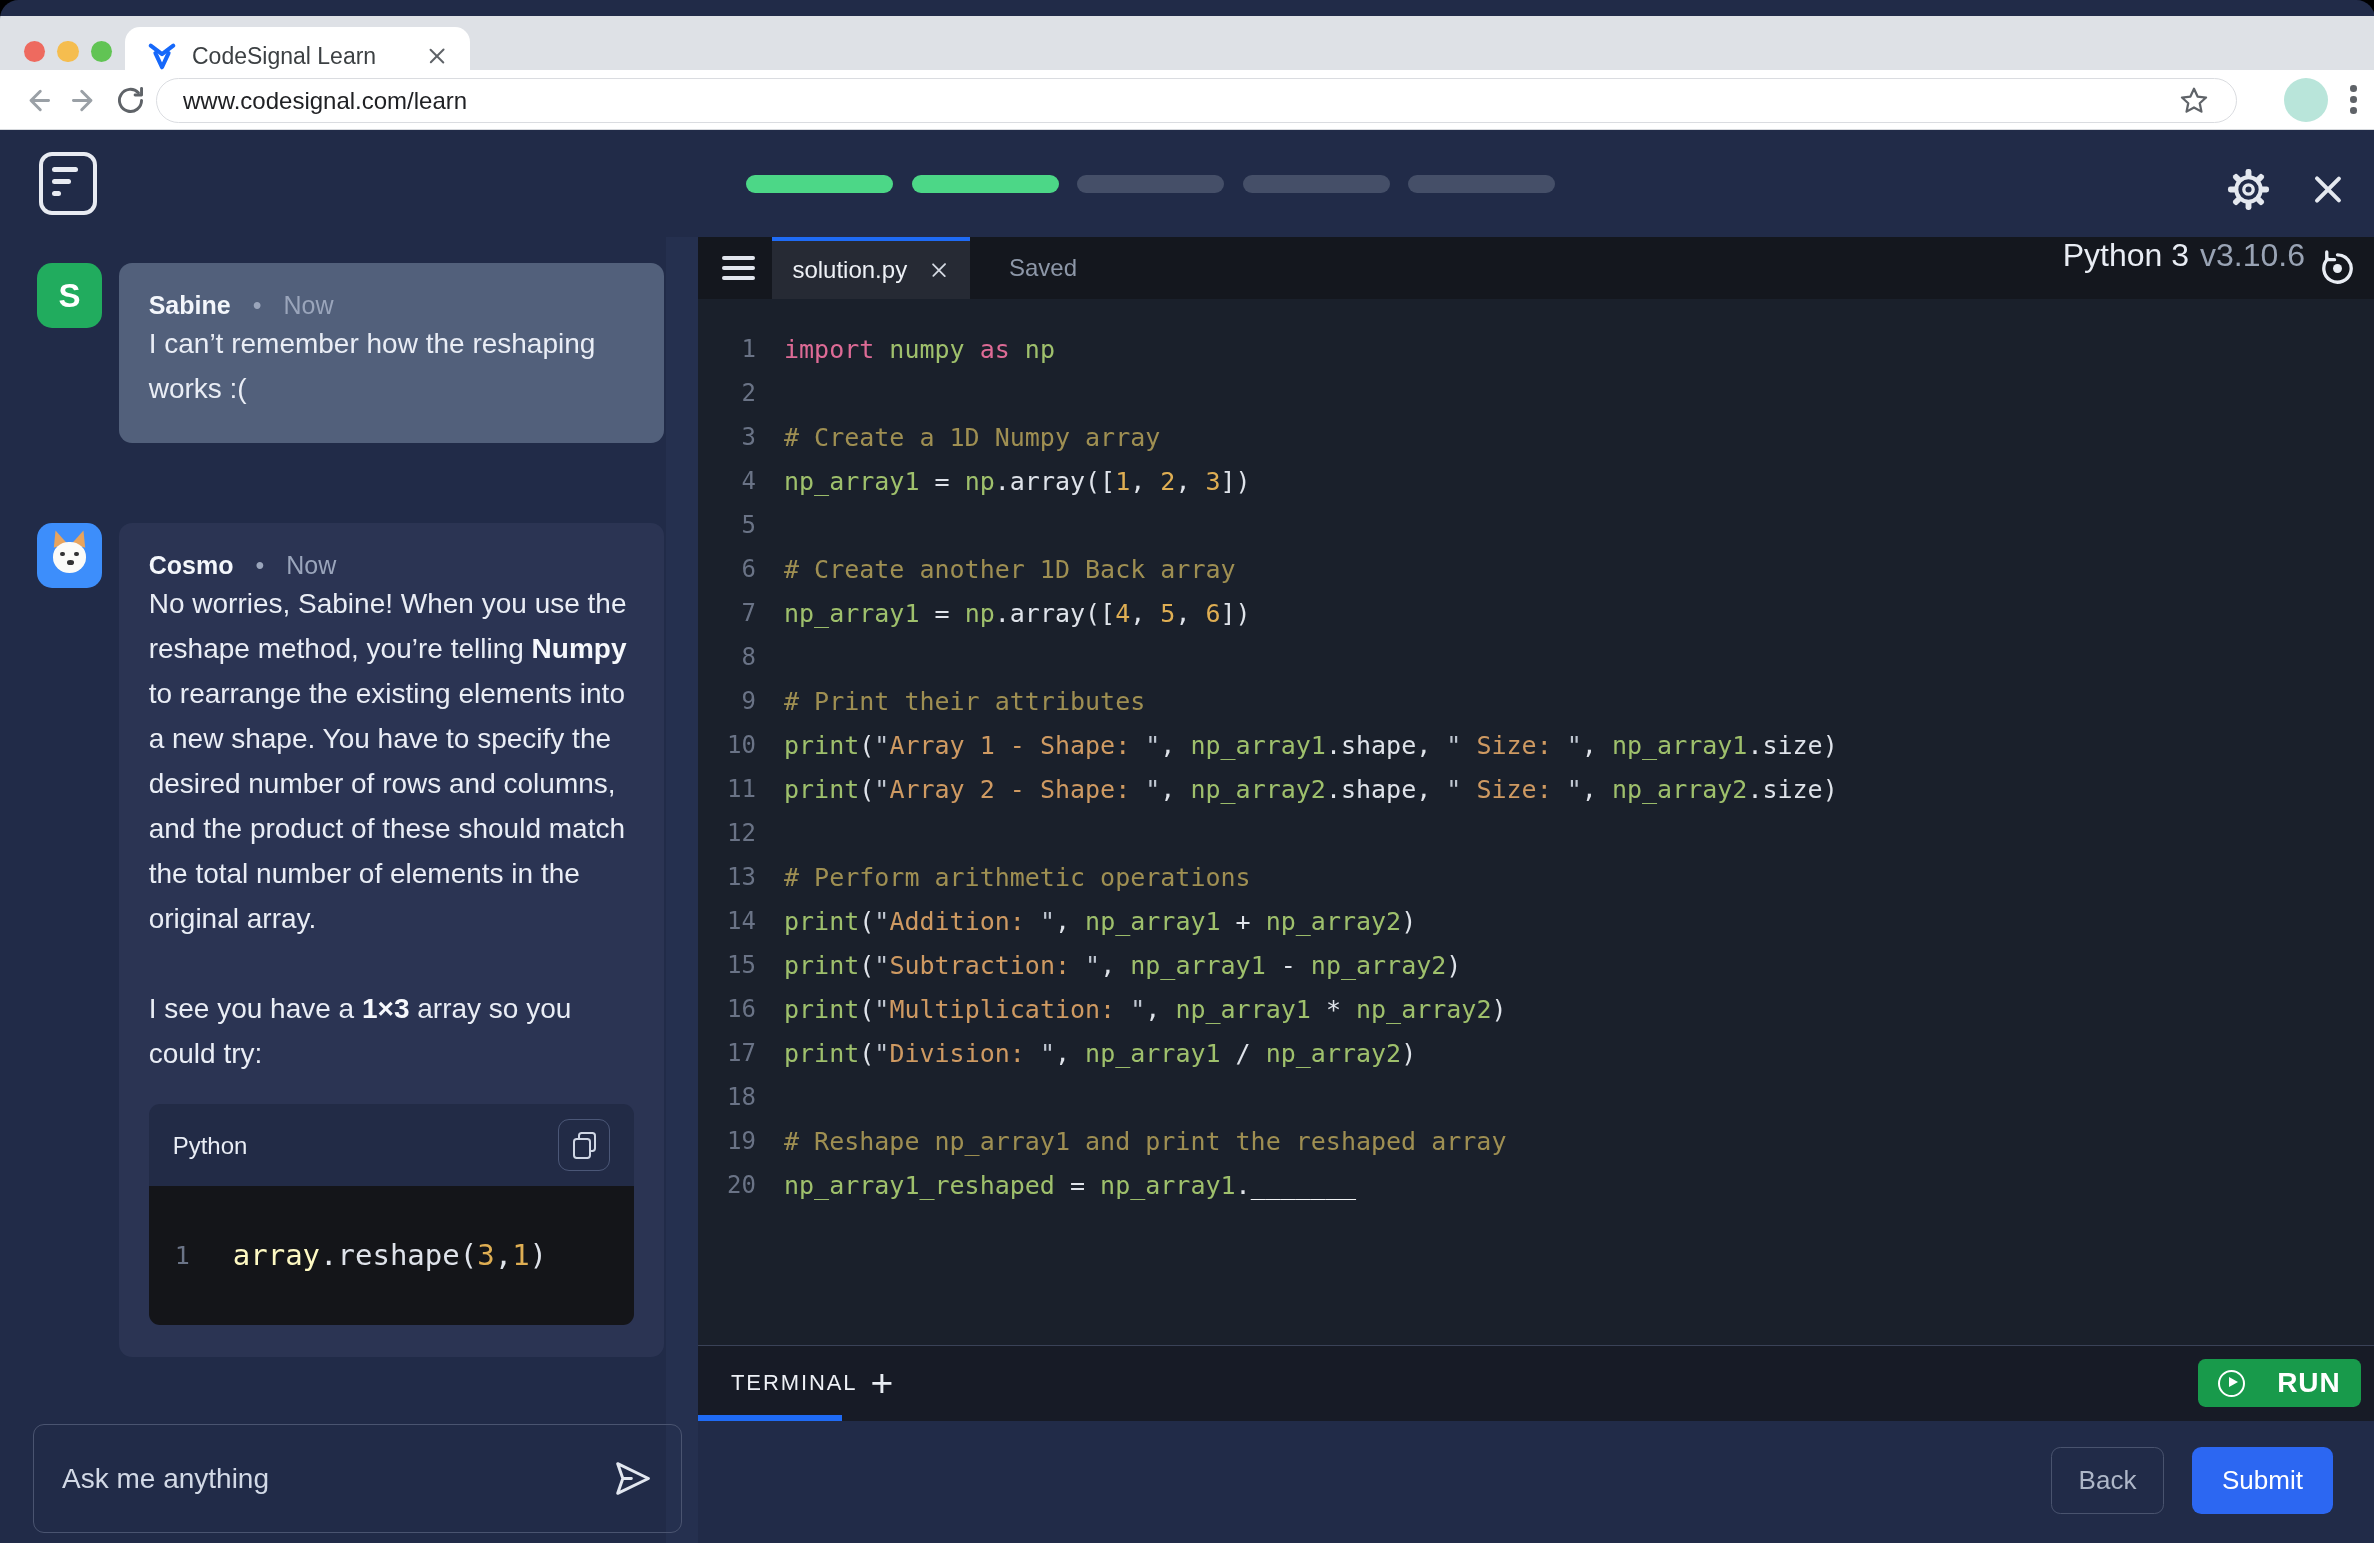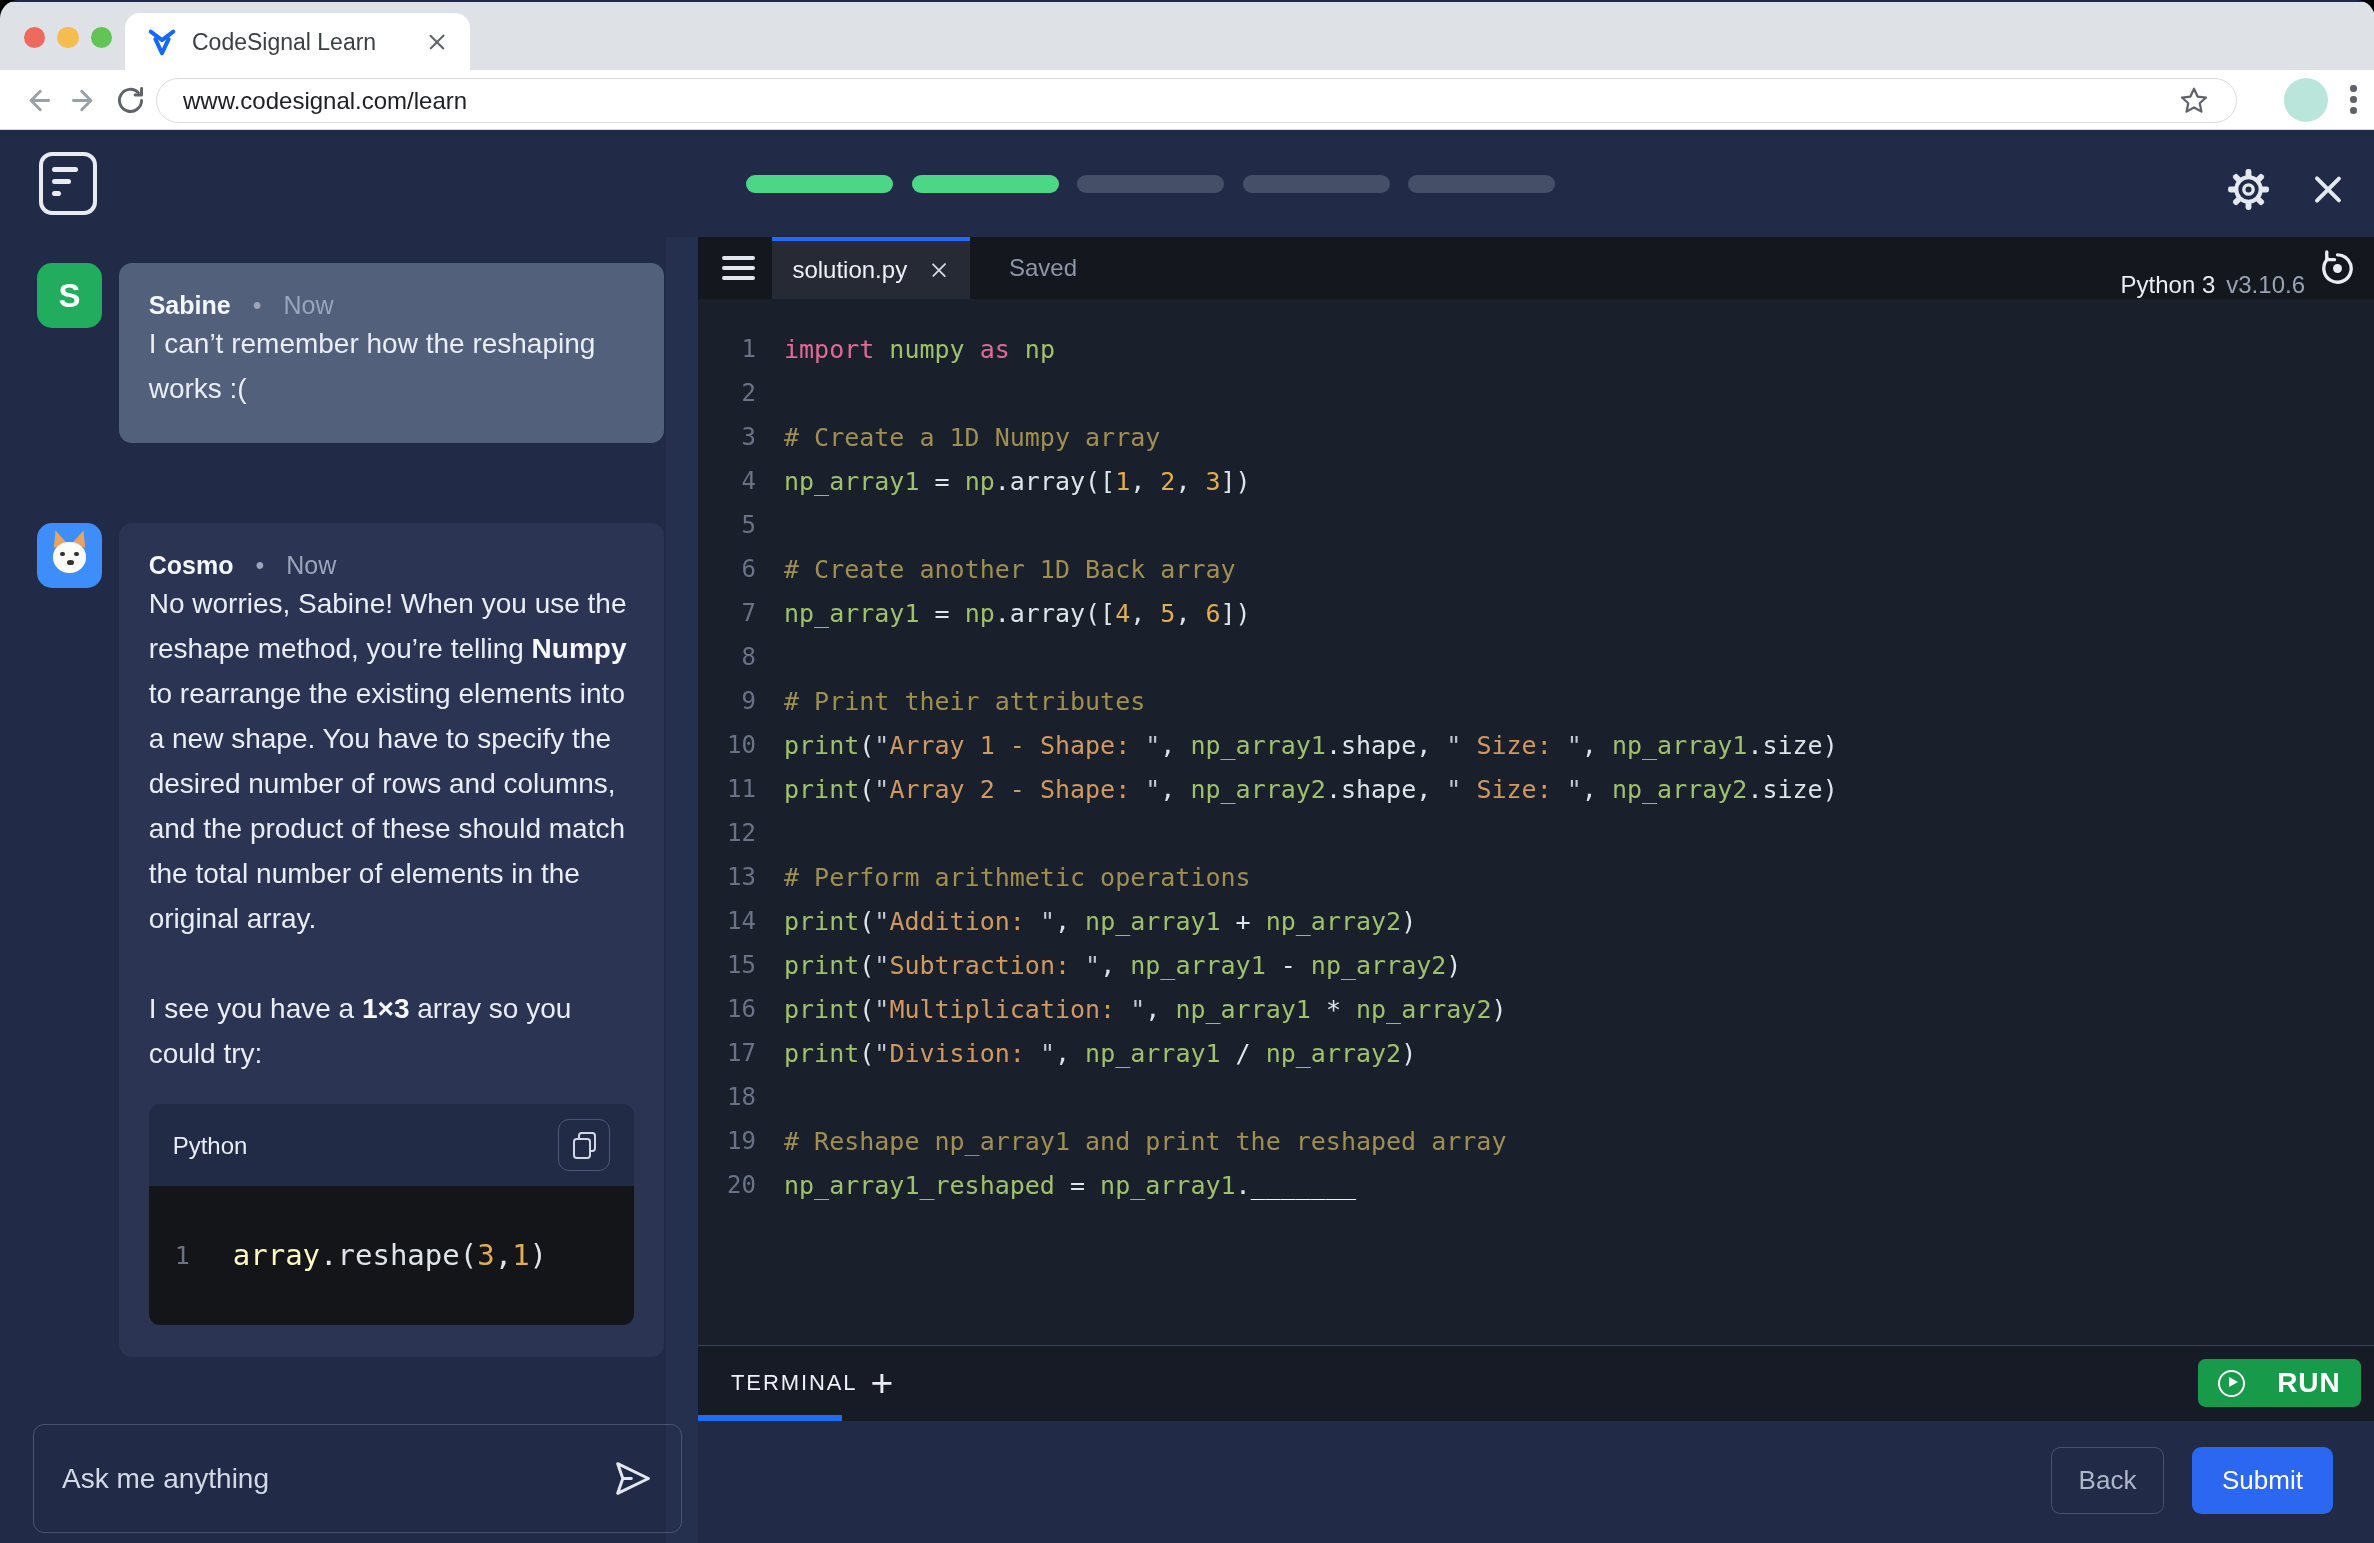--- a/index.html
+++ b/index.html
@@ -1,20 +1,20 @@
 <!DOCTYPE html>
 <html style="font-size:15px"><head>
 <meta charset="utf-8">
 <style>
   * { margin:0; padding:0; box-sizing:border-box; }
   html,body { width:2375px; height:1543px; background:#000; font-family:"Liberation Sans",sans-serif; }
   .stage { position:relative; width:2375px; height:1543px; background:#212b48; overflow:hidden; border-radius:18.6px 18.6px 0 0; }
 
   
-  .tabstrip { position:absolute; top:2px; left:0; width:100%; height:70px; background:#dee1e6; }
+  .tabstrip { position:absolute; top:16px; left:0; width:100%; height:70px; background:#dee1e6; }
   .traffic { position:absolute; top:25px; left:24px; display:flex; gap:12px; }
   .tl { width:21.3px; height:21.3px; border-radius:50%; }
   .tl.red{background:#ee6a5f;} .tl.yellow{background:#f5bd4f;} .tl.green{background:#61c454;}
   .btab { position:absolute; left:125px; top:11px; width:345px; height:58px; background:#fff; border-radius:15px 15px 0 0; display:flex; align-items:center; padding:0 22px; }
   .btab-title { margin-left:15px; font-size:23px; color:#3c4043; }
   .xicon { position:relative; width:22px; height:22px; display:inline-block; }
   .xicon::before,.xicon::after { content:""; position:absolute; left:10.2px; top:0.9px; width:2.4px; height:20.4px; background:#5f6368; border-radius:1.9px; }
   .xicon::before{transform:rotate(45deg);} .xicon::after{transform:rotate(-45deg);}
   .btab .xicon{ margin-left:auto; }
   .toolbar { position:absolute; top:70px; left:0; width:100%; height:60px; background:#fff; border-bottom:1.9px solid #d6d9dd; }
@@ -86,21 +86,21 @@
   .editor { position:absolute; left:698px; top:237px; width:1676px; height:1108px; background:#1a202b; }
   .tabbar { position:absolute; top:0; left:0; width:100%; height:62px; background:#14171e; }
   .hamb { position:absolute; left:22px; top:15px; width:37px; height:33px; cursor:pointer; }
   .hamb i { position:absolute; left:1.9px; width:33px; height:4.3px; background:#e2e6ee; border-radius:1.9px; display:block; }
   .hamb i:nth-child(1){top:3.7px;} .hamb i:nth-child(2){top:14px;} .hamb i:nth-child(3){top:24px;}
   .etab { position:absolute; left:74px; top:0; width:198px; height:62px; background:#262a34; border-top:4.6px solid #1f6bf5; display:flex; align-items:center; padding:0 20.4px; cursor:pointer; }
   .etab-name { font-size:24px; color:#eef1f6; }
   .etab .xicon { margin-left:auto; transform:scale(0.92); }
   .etab .xicon::before,.etab .xicon::after { background:#d4d9e2; }
   .saved { position:absolute; left:311px; top:0; height:62px; display:flex; align-items:center; font-size:24px; color:#8d97a8; }
-  .runtime { position:absolute; right:69px; top:0; height:62px; display:flex; align-items:flex-end; gap:11px; font-size:24px; }
+  .runtime { position:absolute; right:69px; top:0; height:62px; display:flex; align-items:flex-start; gap:11px; font-size:32px; }
   .rt-name { color:#e9edf4; }
   .rt-ver { color:#99a3b4; }
   .resetbtn { position:absolute; right:15px; top:10.2px; width:43px; height:43px; background:transparent; border:none; cursor:pointer; padding:0; }
 
   .code { position:absolute; top:62px; left:0; right:0; bottom:0; padding-top:28px; font-family:"DejaVu Sans Mono",monospace; font-size:25px; }
   .cl { height:44px; display:flex; align-items:center; }
   .ln { width:58px; text-align:right; color:#6a7386; flex:none; font-size:24px; }
   .ct { margin-left:28px; white-space:pre; }
   .tk-kw { color:#de6b96; }
   .tk-id { color:#9fc06c; }

